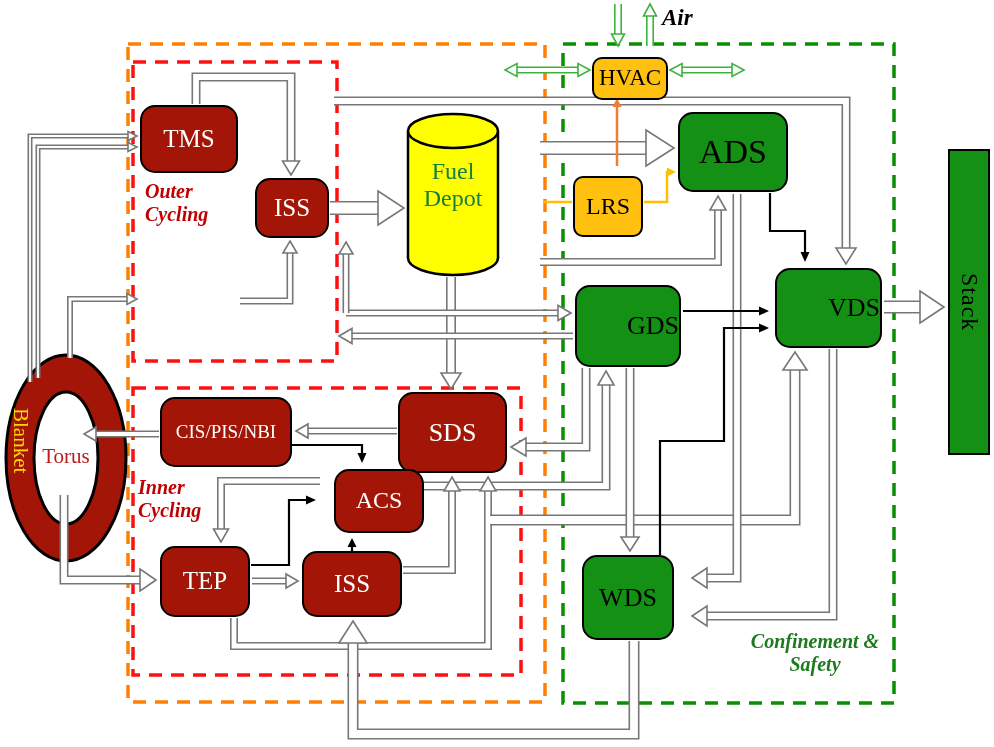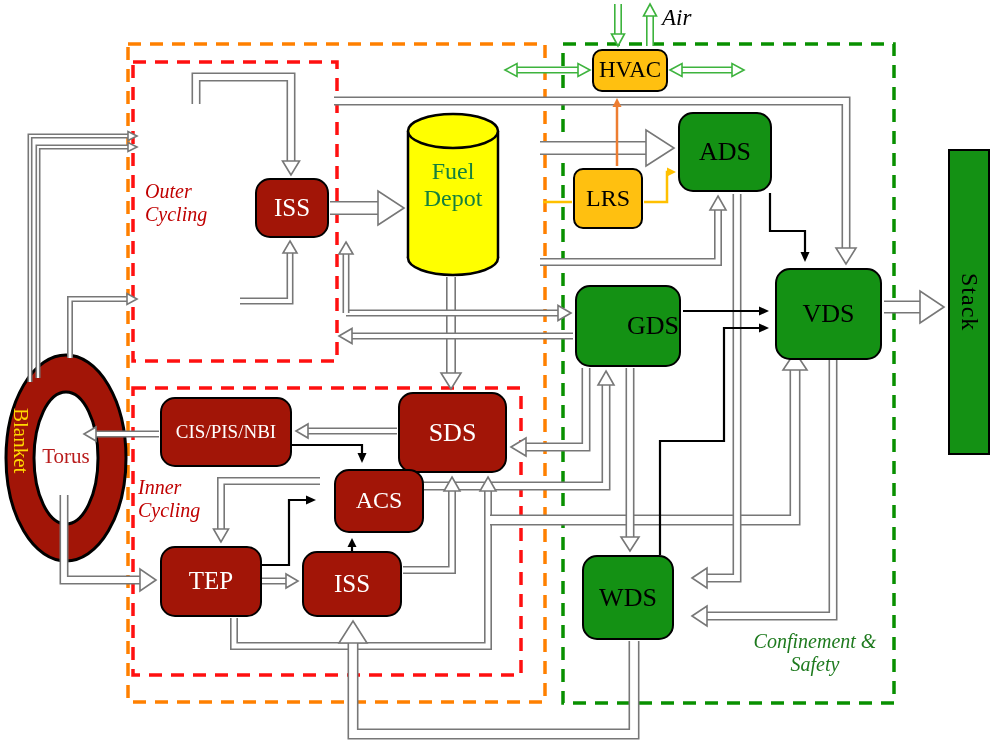--- a/index.html
+++ b/index.html
@@ -4,25 +4,25 @@
 <style>
   html,body{margin:0;padding:0;background:#fff;}
   #stage{position:relative;width:994px;height:747px;background:#fff;overflow:hidden;
          font-family:"Liberation Serif",serif;}
   #arrow-layer{position:absolute;left:0;top:0;z-index:1;}
   .node{position:absolute;display:flex;align-items:center;justify-content:center;
         box-sizing:border-box;border:2.5px solid #000;border-radius:15px;
         text-align:center;z-index:3;line-height:1.05;}
   .dark{background:var(--box-dark-red);color:#fff;}
   .greenbox{background:var(--box-green);color:#000;}
-  .amber{background:var(--box-amber);color:#000;border-radius:10px;}
+  .amber{background:var(--box-amber);color:#000;border-radius:10px;margin-top:8px;}
   .stackbox{background:var(--box-green);color:#000;border-radius:0;border:2.5px solid #000;}
   .stackbox span{writing-mode:vertical-rl;letter-spacing:1px;}
   .flabel{position:absolute;z-index:3;text-align:center;background:transparent;}
-  .rlabel{position:absolute;z-index:3;font-style:italic;line-height:1.15;}
+  .rlabel{position:absolute;z-index:3;font-style:italic;line-height:1.15;font-weight:bold;}
   .blanket{position:absolute;z-index:3;}
   .blanket span{writing-mode:vertical-rl;font-size:21px;color:var(--blanket-yellow);}
   .toruslabel{position:absolute;z-index:3;text-align:center;color:#b91c1c;}
 </style>
 </head>
 <body>
 
 <div id="stage">
 
   <svg id="arrow-layer" width="994" height="747" viewBox="0 0 994 747">
@@ -147,63 +147,66 @@
       <path d="M352.0,551.0 L352.0,545.2" fill="none" stroke="#000" stroke-width="2.2" stroke-linejoin="miter"></path>
       <polygon points="352.0,538.0 356.5,547.0 347.5,547.0" fill="#000" stroke="none"></polygon>
       <path d="M683.0,311.0 L761.0,311.0" fill="none" stroke="#000" stroke-width="2.2" stroke-linejoin="miter"></path>
       <polygon points="769.0,311.0 759.0,315.5 759.0,306.5" fill="#000" stroke="none"></polygon>
       <path d="M660.0,555.0 L660.0,441.0 L724.0,441.0 L724.0,328.0 L761.0,328.0" fill="none" stroke="#000" stroke-width="2.2" stroke-linejoin="miter"></path>
       <polygon points="769.0,328.0 759.0,332.5 759.0,323.5" fill="#000" stroke="none"></polygon>
       <path d="M770.0,193.0 L770.0,231.0 L805.0,231.0 L805.0,254.0" fill="none" stroke="#000" stroke-width="2.2" stroke-linejoin="miter"></path>
       <polygon points="805.0,262.0 800.5,252.0 809.5,252.0" fill="#000" stroke="none"></polygon>
     </svg>
 
+  <div class="node dark" style="left:140px;top:105px;width:98px;height:68px;font-size:25px;">
+      <span>TMS</span>
+    </div>
 
   <div class="node dark" style="left:255px;top:178px;width:74px;height:60px;font-size:25px;">
       <span>ISS</span>
     </div>
 
 
   <div class="node dark" style="left:398px;top:392px;width:109px;height:81px;font-size:26px;">
       <span>SDS</span>
     </div>
 
   <div class="node dark" style="left:160px;top:397px;width:132px;height:70px;font-size:19px;">
       <span>CIS/PIS/NBI</span>
     </div>
 
   <div class="node dark" style="left:322px;top:469px;width:90px;height:64px;font-size:24px;margin-left:12px;">
       <span>ACS</span>
     </div>
 
-  <div class="node dark" style="left:160px;top:546px;width:102px;height:71px;font-size:25px;">
+  <div class="node dark" style="left:160px;top:546px;width:90px;height:71px;font-size:25px;">
       <span>TEP</span>
     </div>
 
   <div class="node dark" style="left:302px;top:551px;width:100px;height:66px;font-size:25px;">
       <span>ISS</span>
     </div>
 
   <div class="node amber" style="left:592px;top:49px;width:76px;height:43px;font-size:23px;">
       <span>HVAC</span>
     </div>
 
   <div class="node amber" style="left:573px;top:168px;width:70px;height:61px;font-size:24px;">
       <span>LRS</span>
     </div>
 
-  <div class="node greenbox" style="left:678px;top:112px;width:94px;height:80px;font-size:26px;">
+  <div class="node greenbox" style="left:678px;top:112px;width:110px;height:80px;font-size:34px;">
       <span>ADS</span>
     </div>
 
   <div class="node greenbox" style="left:575px;top:285px;width:106px;height:82px;font-size:26px;justify-content:flex-end;">
       <span>GDS</span>
     </div>
 
-  <div class="node greenbox" style="left:775px;top:268px;width:107px;height:92px;font-size:26px;">
+  <div class="node greenbox" style="left:775px;top:268px;width:107px;height:80px;font-size:26px;justify-content:flex-end;">
       <span>VDS</span>
     </div>
 
   <div class="node greenbox" style="left:582px;top:555px;width:92px;height:85px;font-size:26px;">
       <span>WDS</span>
     </div>
 
   <div class="node stackbox" style="left:948px;top:149px;width:42px;height:306px;font-size:24px;">
       <span>Stack</span>
     </div>

